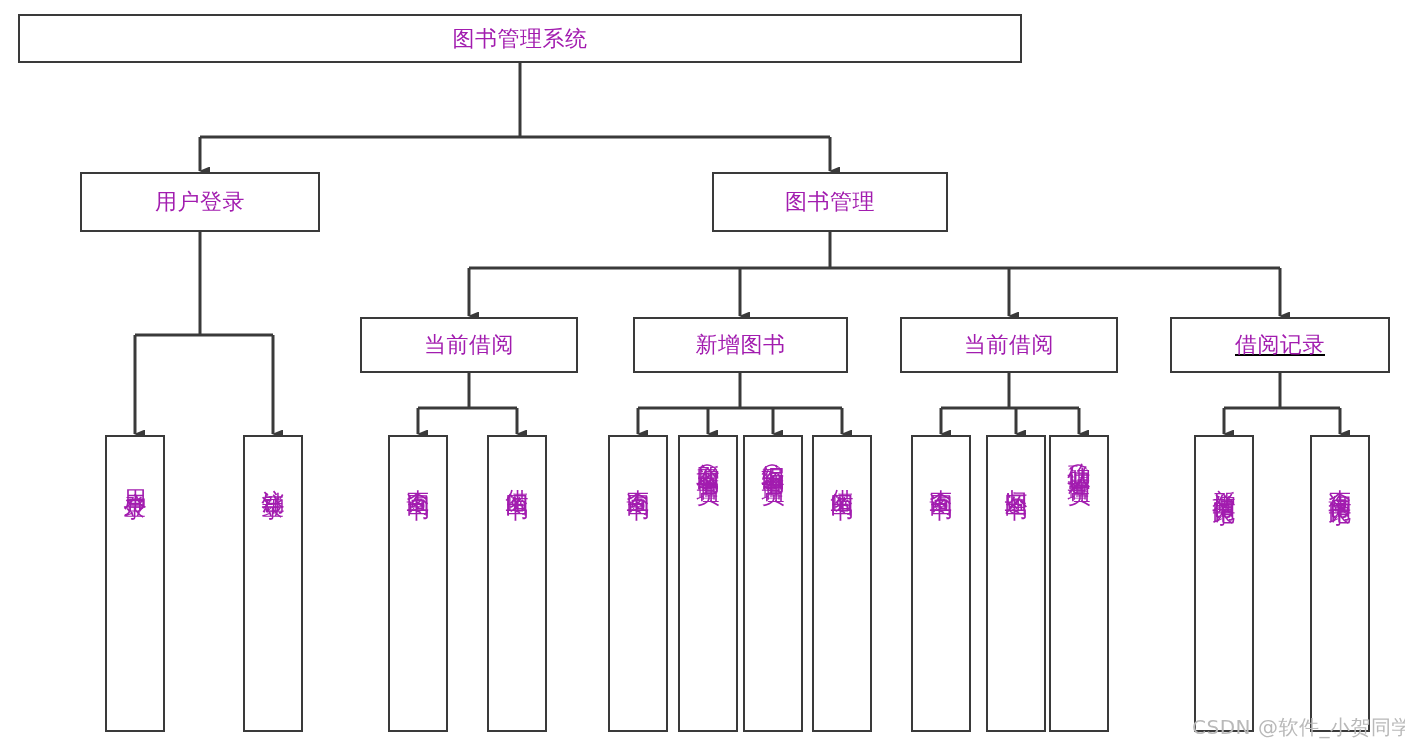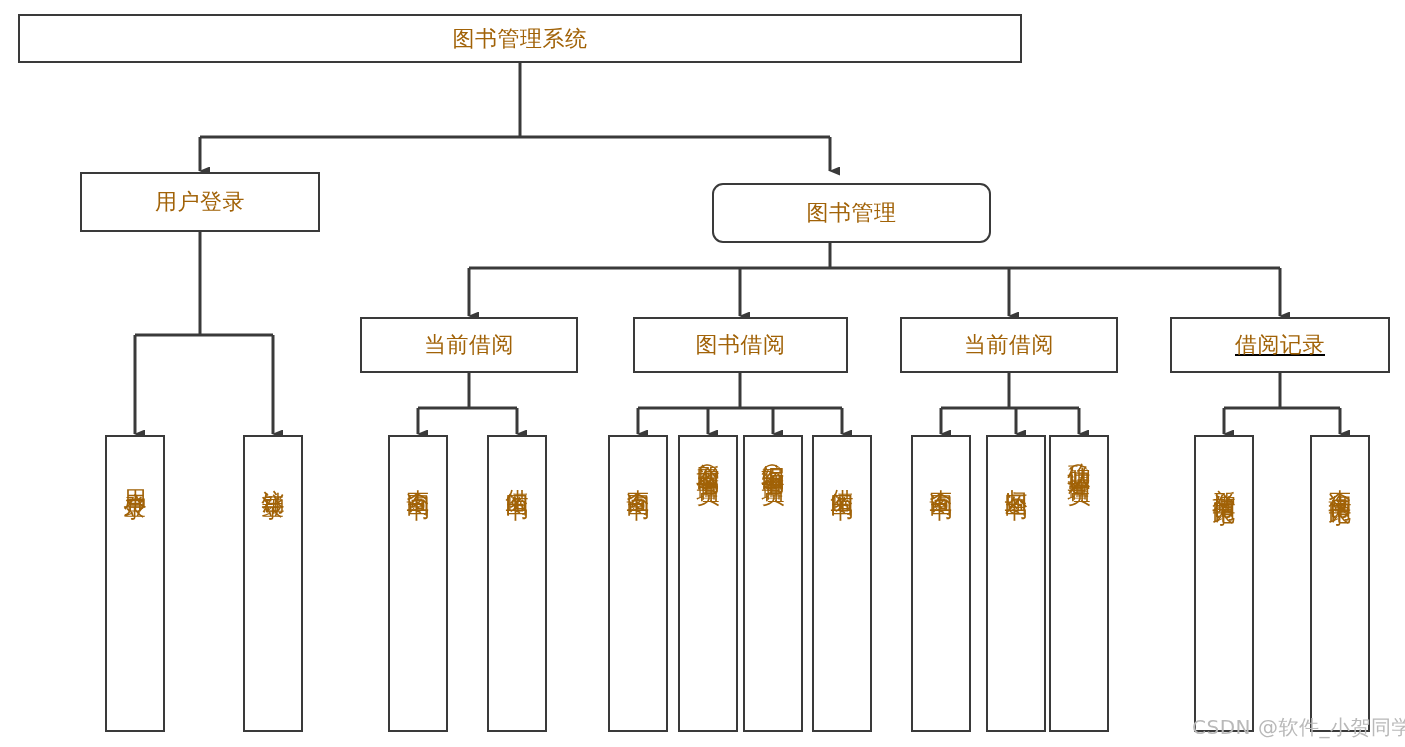--- a/index.html
+++ b/index.html
@@ -31,21 +31,21 @@
     box-sizing: border-box;
     background: #ffffff;
     border: 2px solid #3a3a3a;
     display: flex;
     align-items: center;
     justify-content: center;
     overflow: hidden;
   }
   .node-box .node-label {
     font-size: 22px;
-    color: #a16207;
+    color: #a21caf;
     line-height: 1.15;
     letter-spacing: 0.5px;
     white-space: nowrap;
     text-align: center;
   }
   .node-box.vertical {
     align-items: flex-start;
     justify-content: center;
     padding-top: 34px;
   }
@@ -117,28 +117,28 @@
       </g>
   </svg>
 
   <div id="nodes-layer">
       <div class="node-box" style="left: 18px; top: 14px; width: 1004px; height: 49px;">
         <span class="node-label">图书管理系统</span>
       </div>
       <div class="node-box" style="left: 80px; top: 172px; width: 240px; height: 60px;">
         <span class="node-label">用户登录</span>
       </div>
-      <div class="node-box" style="left: 712px; top: 183px; width: 279px; height: 60px; border-radius: 11px;">
+      <div class="node-box" style="left: 712px; top: 172px; width: 236px; height: 60px;">
         <span class="node-label">图书管理</span>
       </div>
       <div class="node-box" style="left: 360px; top: 317px; width: 218px; height: 56px;">
         <span class="node-label">当前借阅</span>
       </div>
       <div class="node-box" style="left: 633px; top: 317px; width: 215px; height: 56px;">
-        <span class="node-label">图书借阅</span>
+        <span class="node-label">新增图书</span>
       </div>
       <div class="node-box" style="left: 900px; top: 317px; width: 218px; height: 56px; justify-content: center;">
         <span class="node-label">当前借阅</span>
       </div>
       <div class="node-box" style="left: 1170px; top: 317px; width: 220px; height: 56px; text-decoration: underline;">
         <span class="node-label">借阅记录</span>
       </div>
       <div class="node-box vertical" style="left: 105px; top: 435px; width: 60px; height: 297px;">
         <span class="node-label">用户登录</span>
       </div>

